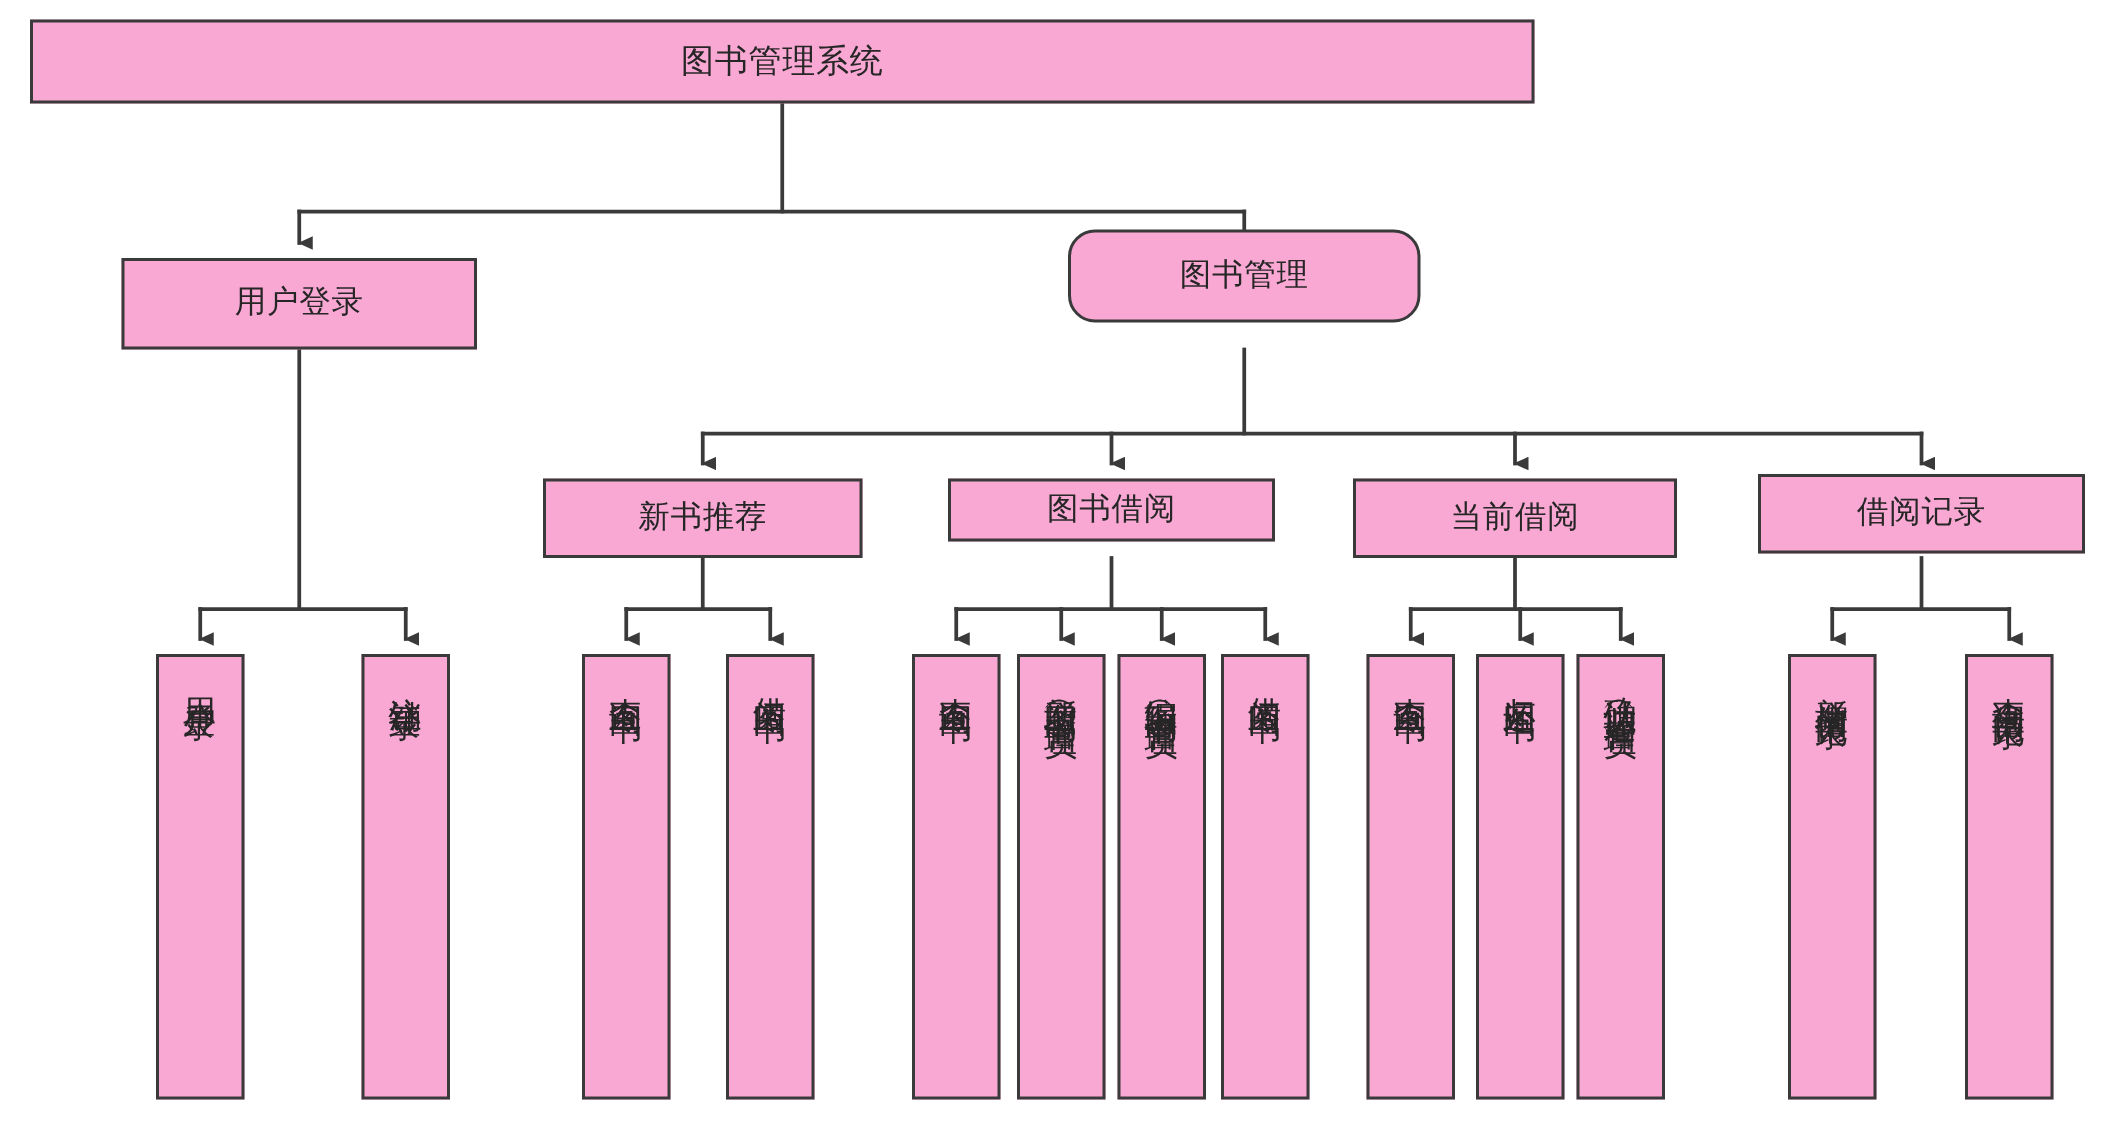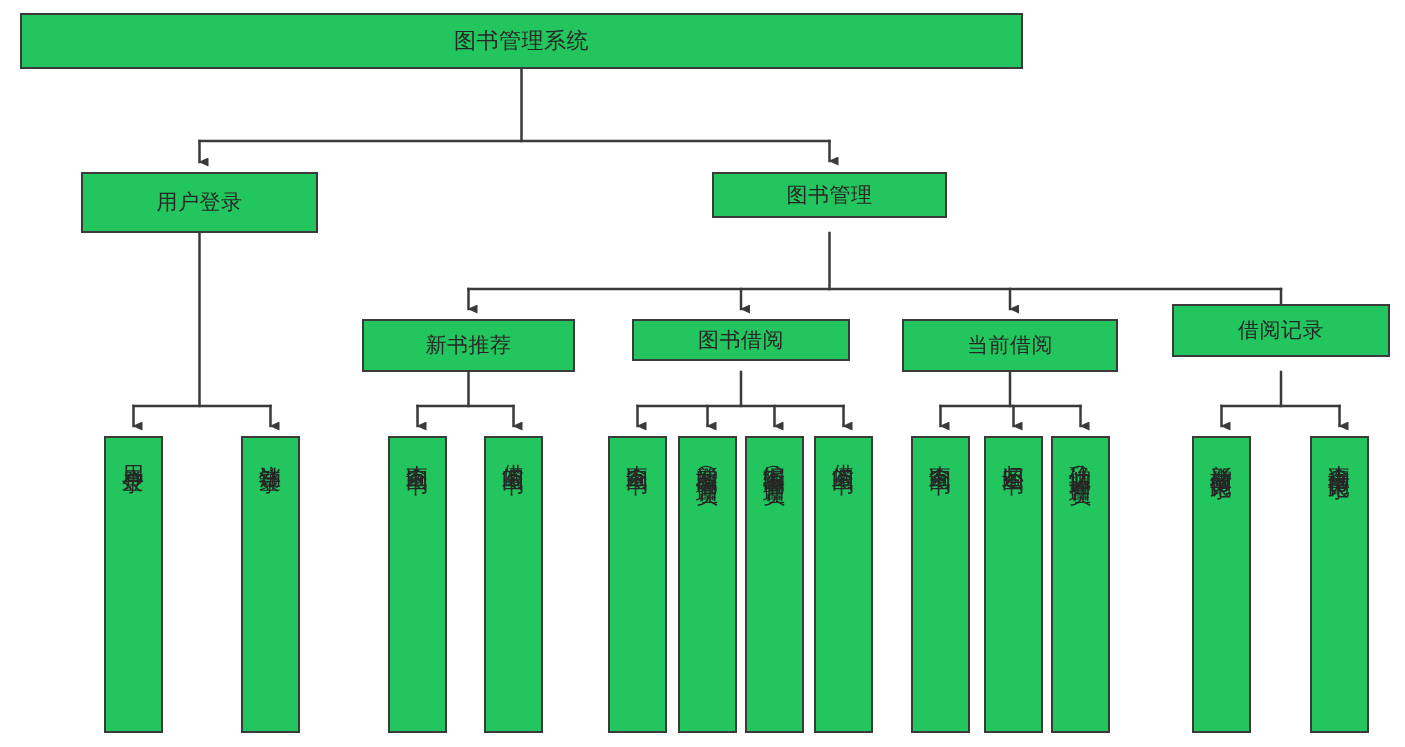--- a/index.html
+++ b/index.html
@@ -23,21 +23,21 @@
     position: absolute;
     left: 0;
     top: 0;
     width: 1405px;
     height: 747px;
     pointer-events: none;
   }
   .node {
     position: absolute;
     box-sizing: border-box;
-    background: #22c55e;
+    background: #f9a8d4;
     border: 2.5px solid #3a3a3a;
     display: flex;
     align-items: center;
     justify-content: center;
     color: #262626;
     letter-spacing: 0.5px;
   }
   .node .label {
     display: block;
     text-align: center;
@@ -120,37 +120,37 @@
   </svg>
 
   <div class="node root horizontal" id="n-root" style="left: 20px; top: 13px; width: 1003px; height: 56px;">
     <span class="label">图书管理系统</span>
   </div>
 
   <div class="node horizontal" id="n-user_login" style="left: 81px; top: 172px; width: 237px; height: 61px;">
     <span class="label">用户登录</span>
   </div>
 
-  <div class="node horizontal" id="n-book_manage" style="left: 712px; top: 172px; width: 235px; height: 46px;">
+  <div class="node horizontal" id="n-book_manage" style="left: 712px; top: 153px; width: 235px; height: 62px; border-radius: 18px;">
     <span class="label">图书管理</span>
   </div>
 
   <div class="node horizontal" id="n-new_book_rec" style="left: 362px; top: 319px; width: 213px; height: 53px;">
     <span class="label">新书推荐</span>
   </div>
 
   <div class="node horizontal" id="n-book_borrow" style="left: 632px; top: 319px; width: 218px; height: 42px;">
     <span class="label">图书借阅</span>
   </div>
 
   <div class="node horizontal" id="n-current_borrow" style="left: 902px; top: 319px; width: 216px; height: 53px;">
     <span class="label">当前借阅</span>
   </div>
 
-  <div class="node horizontal" id="n-borrow_record" style="left: 1172px; top: 304px; width: 218px; height: 53px;">
+  <div class="node horizontal" id="n-borrow_record" style="left: 1172px; top: 316px; width: 218px; height: 53px;">
     <span class="label">借阅记录</span>
   </div>
 
   <div class="node vertical" id="n-leaf_user_login" style="left: 104px; top: 436px; width: 59px; height: 297px;">
     <span class="label">用户登录</span>
   </div>
 
   <div class="node vertical" id="n-leaf_logout" style="left: 241px; top: 436px; width: 59px; height: 297px;">
     <span class="label">注销登录</span>
   </div>

